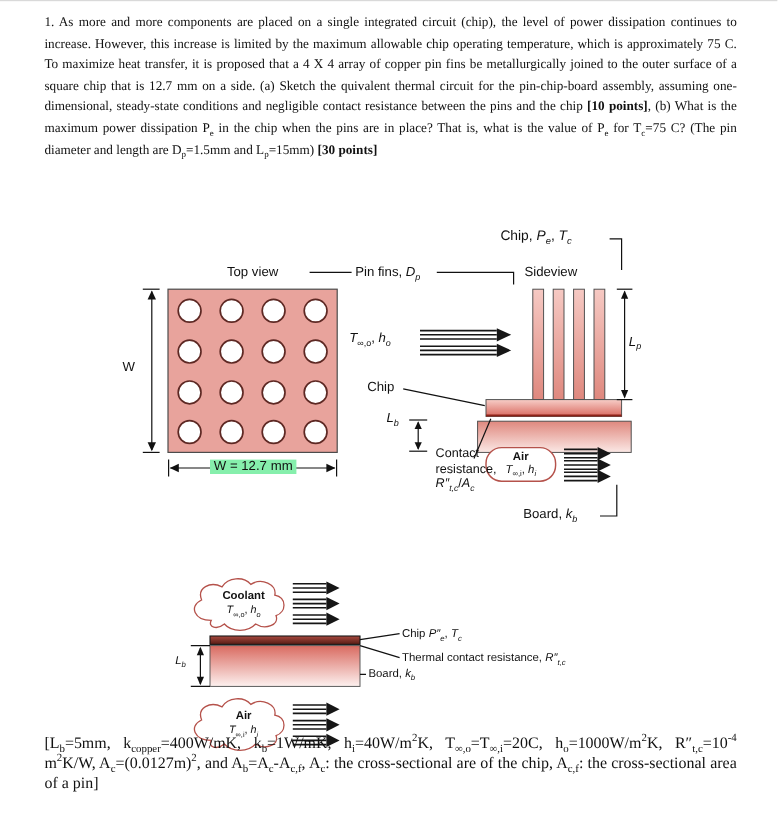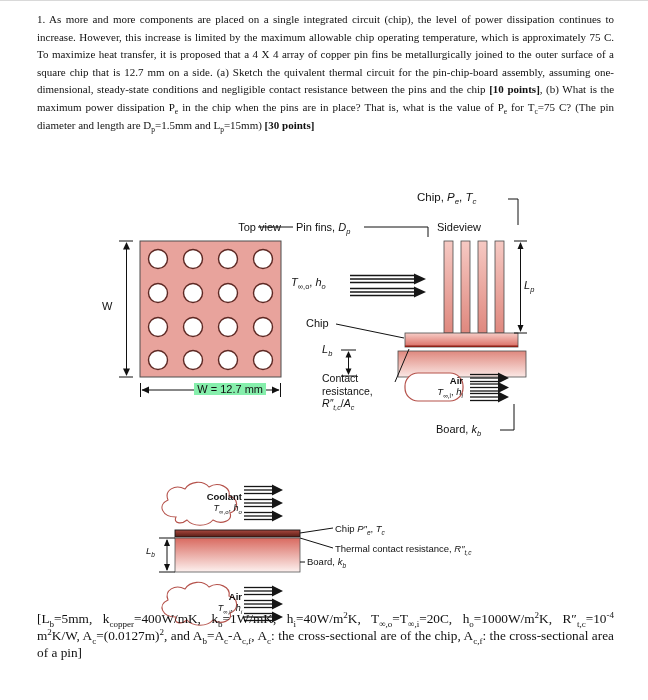--- a/index.html
+++ b/index.html
@@ -15,22 +15,22 @@
   .problem b, .footer-text b { font-weight:bold; }
   sub { font-size:.68em; line-height:0; }
   sup { font-size:.68em; line-height:0; }
 
   .fig { position:absolute; left:0; font-family:"Liberation Sans", sans-serif;padding-left:48px; }
   #fig1 { top:190px; width:648px; height:260px; }
   #fig2 { top:476px; width:570px; height:158px; }
   .fig svg { position:absolute; left:0; top:0; }
 
   .lbl { position:absolute; font-size:11px; line-height:13px; white-space:nowrap; color:#111; }
-  .lbl.center { text-align:right; white-space:nowrap; }
-  .lbl.wrap { white-space:normal; }
+  .lbl.center { text-align:center; white-space:nowrap; }
+  .lbl.wrap { white-space:normal;margin-left:41px; }
   .lbl.sm { font-size:9.5px; line-height:11px; }
   .lbl.bold { font-weight:bold; }
   .dim-bg { background:#86efac; padding:0 3px; }
 </style>
 </head>
 <body>
 
 <svg width="0" height="0" style="position:absolute" aria-hidden="true">
   <defs>
     <linearGradient id="pinGrad" x1="0" y1="0" x2="0" y2="1">

